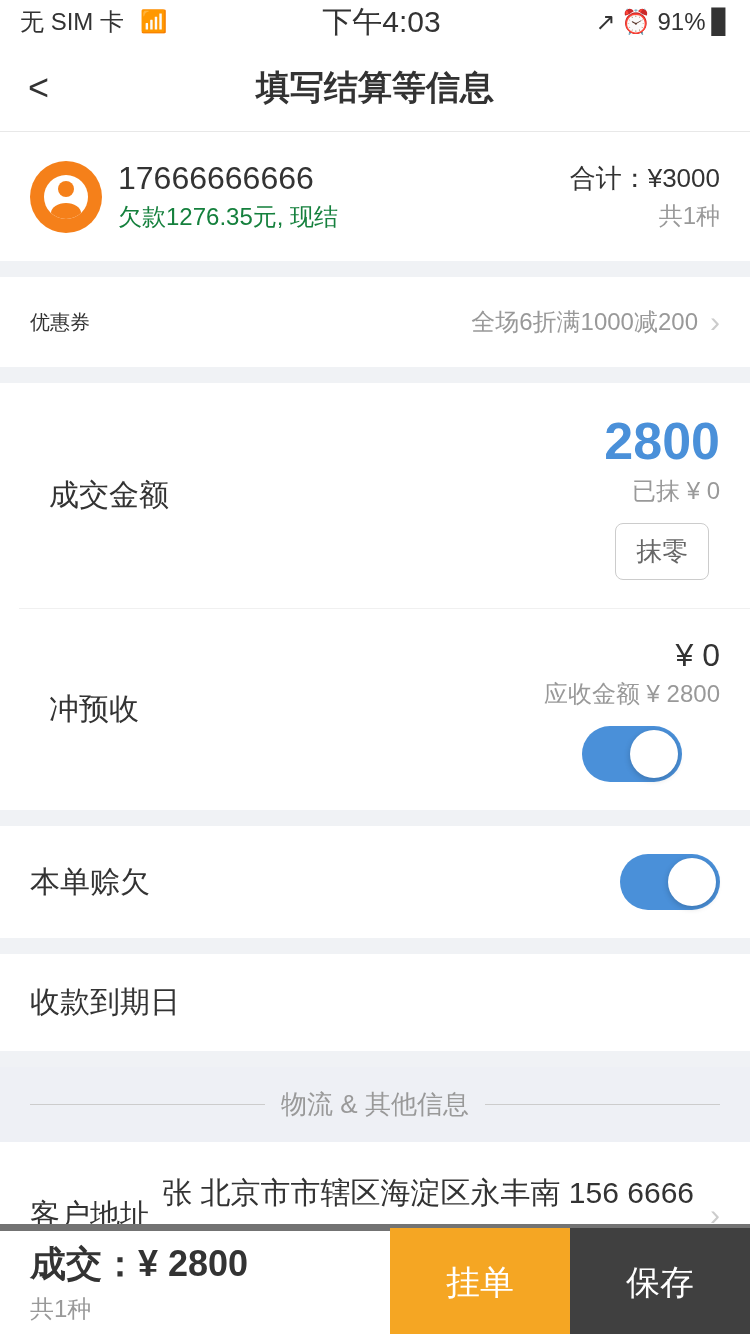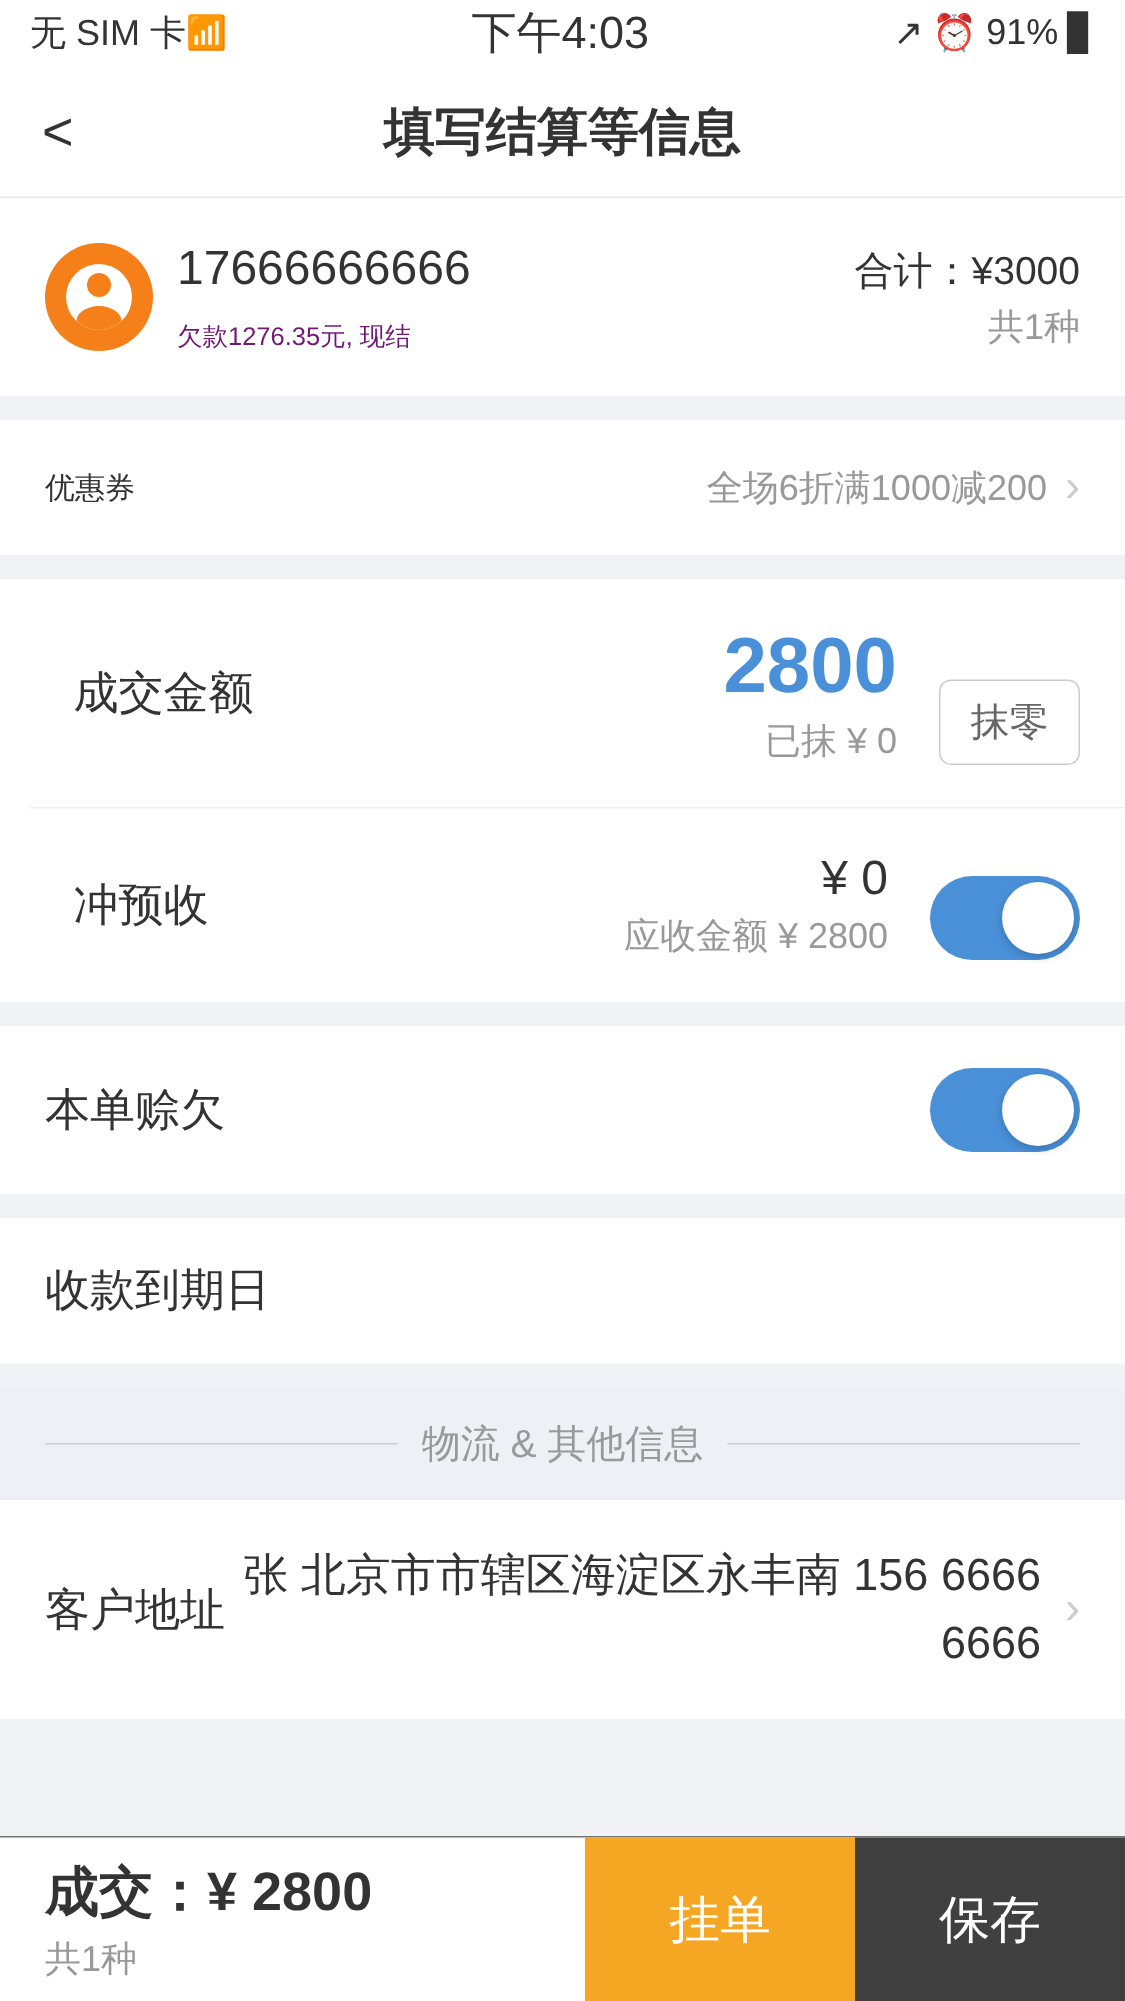--- a/index.html
+++ b/index.html
@@ -19,21 +19,21 @@
       width: 750px;
       height: 44px;
       background: #fff;
       display: flex;
       align-items: center;
       justify-content: space-between;
       padding: 0 20px;
       font-size: 24px;
       color: #333;
     }
-    .status-left { display: flex; align-items: center; gap: 0; }
+    .status-left { display: flex; align-items: center; gap: 16px; }
     .status-center { font-size: 30px; font-weight: 500; }
     .status-right { display: flex; align-items: center; gap: 6px; font-size: 24px; }
 
     
     .nav-bar {
       width: 750px;
       height: 88px;
       background: #fff;
       display: flex;
       align-items: center;
@@ -104,21 +104,21 @@
       bottom: -4px;
       left: 50%;
       transform: translateX(-50%);
       width: 30px;
       height: 20px;
       background: #f5801a;
       border-radius: 50% 50% 0 0;
     }
     .customer-info { display: flex; flex-direction: column; }
     .customer-phone { font-size: 32px; font-weight: 500; color: #333; }
-    .customer-debt { font-size: 17px; color: #701a75; margin-top: 16px; }
+    .customer-debt { font-size: 24px; color: #15803d; margin-top: 4px; }
     .customer-right { text-align: right; }
     .total-label { font-size: 26px; color: #333; }
     .total-count { font-size: 24px; color: #999; margin-top: 4px; }
 
     
     .coupon-row {
       background: #fff;
       padding: 28px 30px;
       display: flex;
       align-items: center;
@@ -139,21 +139,21 @@
     .section-row {
       padding: 28px 30px;
       display: flex;
       align-items: center;
       justify-content: space-between;
       border-bottom: 1px solid #f0f0f0;
       margin-left: 19px;
     }
     .section-row:last-child { border-bottom: none; }
     .row-label { font-size: 30px; color: #333; }
-    .row-right { display: flex; align-items: flex-end; gap: 28px; }
+    .row-right { display: flex; align-items: center; gap: 16px; flex-direction: column; }
 
     
     .amount-value { font-size: 52px; font-weight: 600; color: #4A90D9; }
     .amount-sub { font-size: 24px; color: #999; text-align: right; margin-top: 4px; }
 
     
     .wipe-zero-btn {
       border: 1px solid #ccc;
       border-radius: 8px;
       padding: 10px 20px;
@@ -244,21 +244,21 @@
     
     .bottom-bar {
       position: fixed;
       bottom: 0;
       left: 0;
       width: 750px;
       height: 110px;
       background: #fff;
       display: flex;
       align-items: center;
-      border-top: 1px solid #737373;
+      border-top: 7px solid #737373;
     }
     .bottom-info {
       flex: 1;
       padding: 0 30px;
       display: flex;
       flex-direction: column;
     }
     .bottom-deal { font-size: 28px; color: #333; }
     .bottom-deal span { font-size: 36px; font-weight: 600; color: #333; }
     .bottom-count { font-size: 24px; color: #999; margin-top: 4px; }

